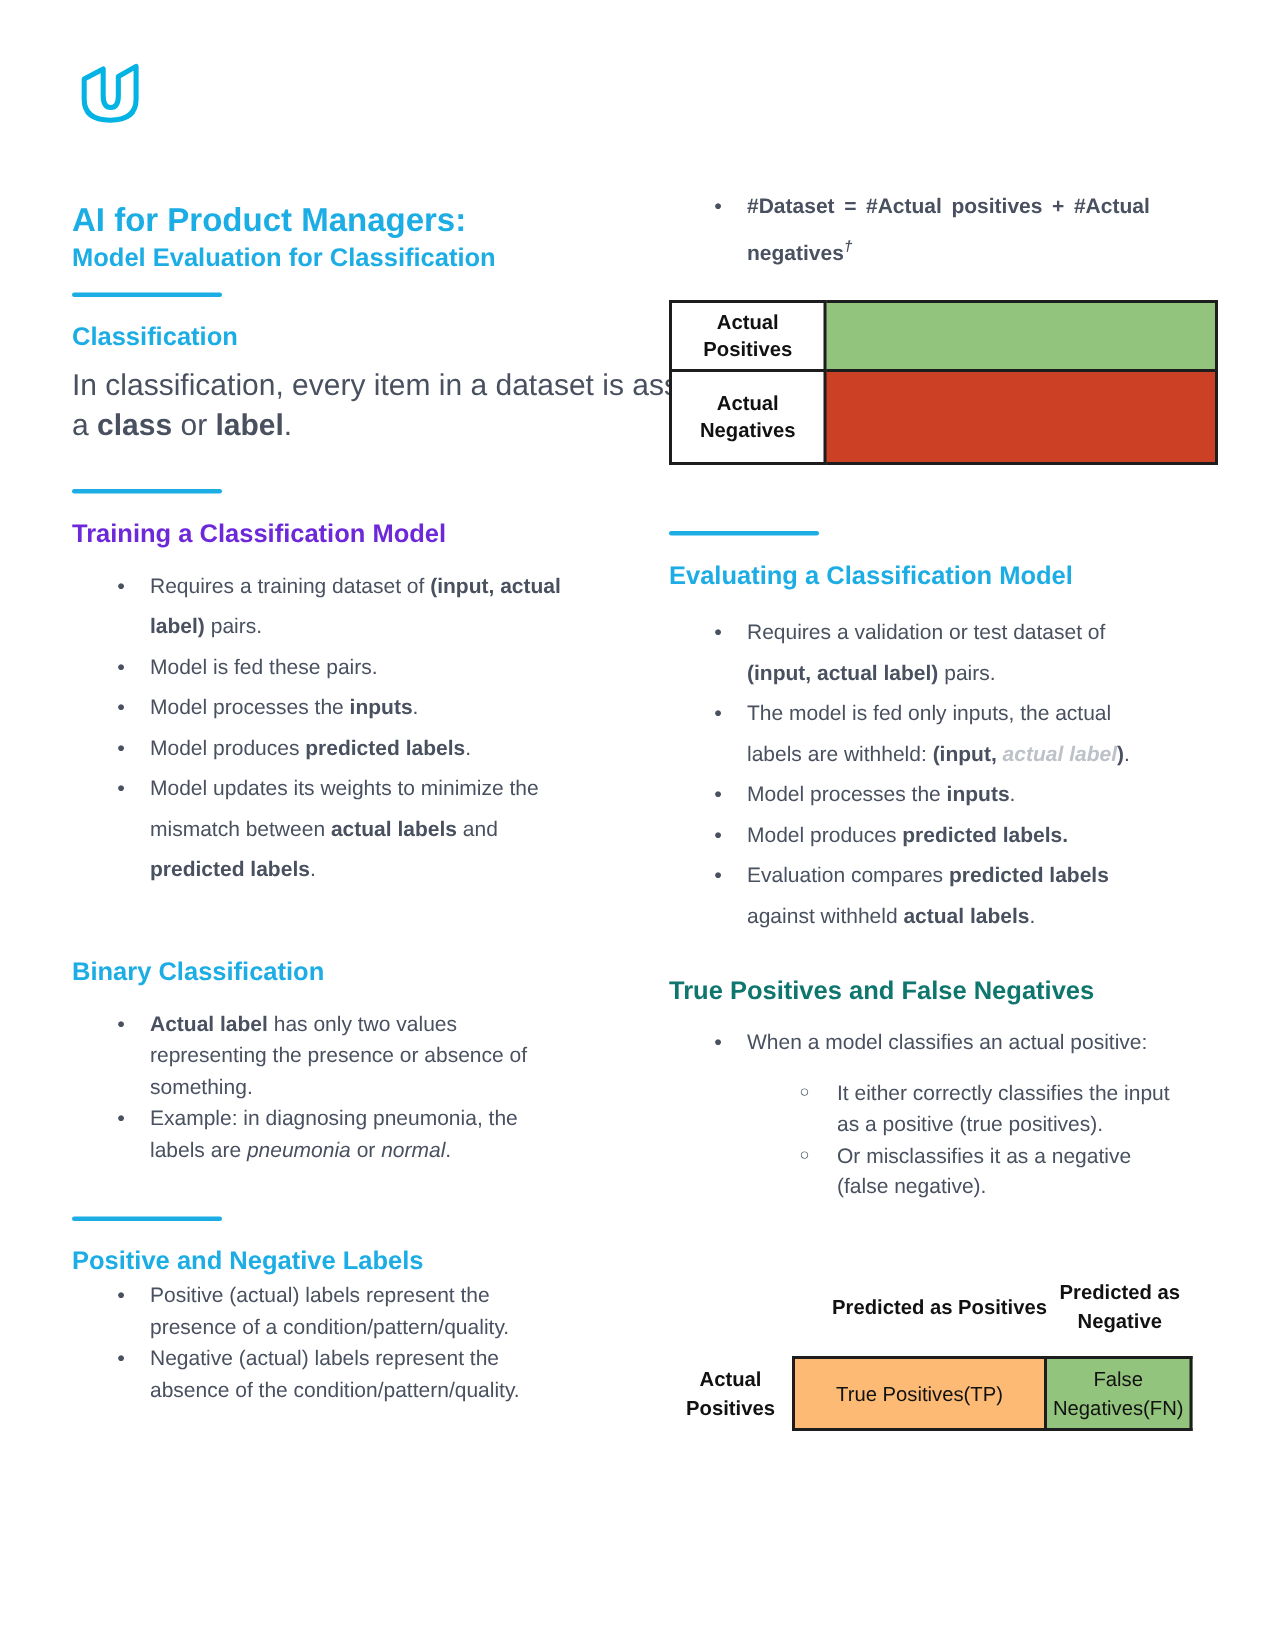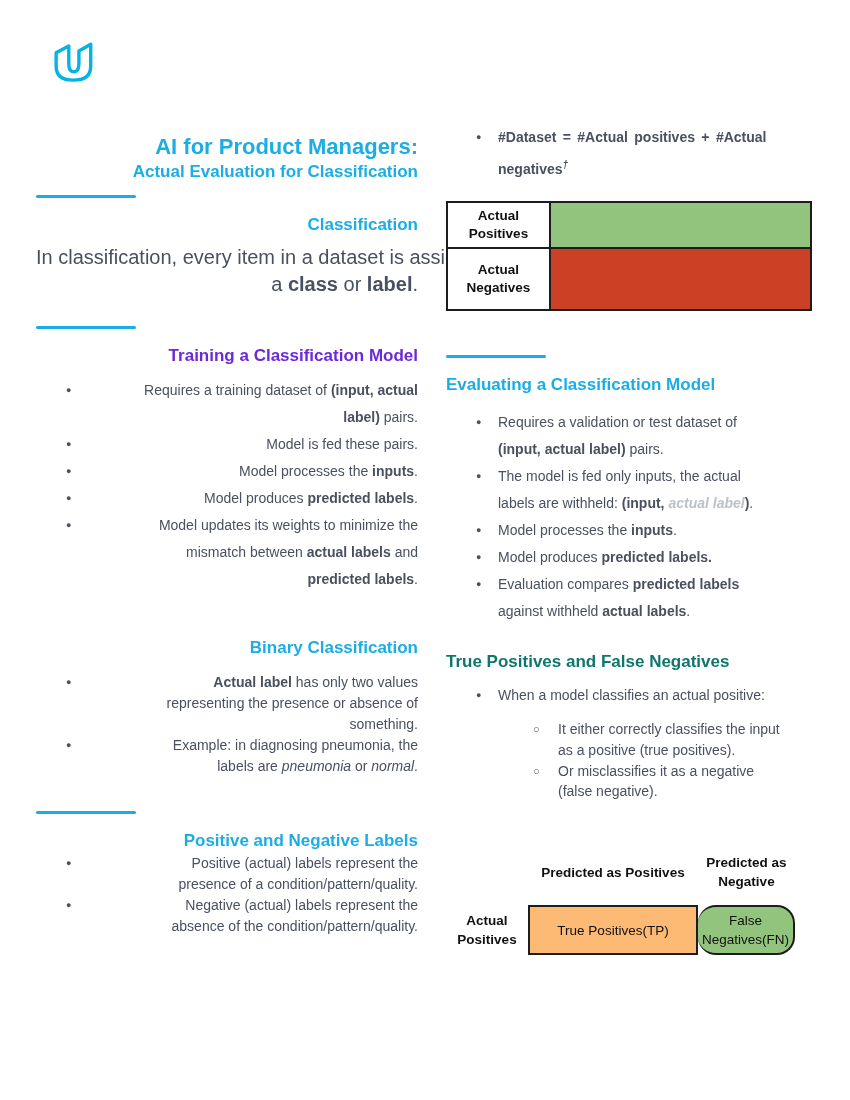--- a/index.html
+++ b/index.html
@@ -1,20 +1,20 @@
 <!DOCTYPE html>
 <html><head>
 <meta charset="utf-8">
 <style>
   html,body{margin:0;padding:0;background:#fff;}
   .page{position:relative;width:850px;height:1100px;background:#ffffff;
         font-family:"Liberation Sans",sans-serif;color:#49505f;overflow:hidden;}
   .logo{position:absolute;left:46px;top:34px;}
   .col{position:absolute;top:0;}
-  .col-left{left:36px;width:382px;text-align:right;}
+  .col-left{left:48px;width:382px;}
   .col-right{left:446px;width:368px;}
   .title{margin:134px 0 0;font-size:22px;line-height:25px;font-weight:700;}
   .subtitle{margin:2px 0 0;font-size:17px;line-height:21px;font-weight:700;}
   .divider{height:3px;width:100px;border-radius:2px;margin-top:13px;}
   .sec{font-size:17px;line-height:22px;font-weight:700;margin:16px 0 0;}
   .body-par{margin:8px 0 0;font-size:20px;line-height:27px;white-space:pre;}
   ul{list-style:none;margin:0;padding:0;}
   li{position:relative;padding-left:52px;font-size:14px;white-space:pre;}
   .loose li{line-height:27px;}
   .loose li::before{content:"\25CF";position:absolute;left:30px;top:0;font-size:9px;line-height:27px;}
@@ -36,45 +36,45 @@
   .t1 .lbl{width:101px;font-weight:700;color:#111;font-size:13.5px;text-align:center;
            white-space:pre-line;line-height:18px;background:#fff;}
   .t1 .fill{width:259px;}
   .t1 .r1{height:46px;}
   .t1 .r2{height:62px;}
   
   .t2{display:grid;grid-template-columns:82px 170px 97px;grid-template-rows:40px 50px;
       row-gap:13px;margin-top:50px;}
   .t2-h{font-weight:700;color:#111;font-size:13.5px;text-align:center;align-self:center;
         line-height:19px;white-space:pre-line;}
-  .t2-h1{grid-column:2;grid-row:1;}
+  .t2-h1{grid-column:2;grid-row:1;text-align:right;}
   .t2-h2{grid-column:3;grid-row:1;}
   .t2-lbl{grid-column:1;grid-row:2;font-weight:700;color:#111;font-size:13.5px;text-align:center;
           align-self:center;white-space:pre-line;line-height:19px;}
   .t2-c{display:flex;align-items:center;justify-content:center;border:2px solid #1d1d1d;
         font-size:13.5px;color:#111;white-space:pre-line;text-align:center;line-height:19px;}
   .t2-c1{grid-column:2;grid-row:2;}
-  .t2-c2{grid-column:3;grid-row:2;border-left:0;border-radius:18px;}
+  .t2-c2{grid-column:3;grid-row:2;border-left:0;}
   
   .footer{position:absolute;left:48px;top:961px;width:772px;}
   .fn1{margin:0;font-size:15px;line-height:22px;white-space:pre;}
   .fn2{margin:14px 0 0;font-size:15px;line-height:26px;letter-spacing:-0.2px;white-space:pre;}
 </style>
 </head>
 <body>
 
 <div class="page">
 
   <svg class="logo" width="54" height="56" viewBox="0 0 64 64">
     <path d="M12 21 L27 13 L27 34 Q27 43.5 33 43.5 Q39 43.5 39 34 L39 19 L53 11 L53 37 Q53 53.5 32.5 53.5 Q12 53.5 12 37 Z" fill="none" stroke="#02b3e4" stroke-width="4" stroke-linejoin="round"></path>
   </svg>
 
   <div class="col col-left">
     <h1 class="title" style="color: rgb(27, 173, 228);">AI for Product Managers:</h1>
-    <h2 class="subtitle" style="color: rgb(27, 173, 228);">Actual Evaluation for Classification</h2>
+    <h2 class="subtitle" style="color: rgb(27, 173, 228);">Model Evaluation for Classification</h2>
     <div class="divider" style="background: rgb(27, 173, 228);"></div>
 
     <h3 class="sec" style="color: rgb(27, 173, 228);">Classification</h3>
     <p class="body-par"><span class="seg-n">In classification, every item in a dataset is assigned
 a </span><span class="seg-b">class</span><span class="seg-n"> or </span><span class="seg-b">label</span><span class="seg-n">.</span></p>
 
     <div class="divider" style="margin-top: 28px; background: rgb(27, 173, 228);"></div>
 
     <h3 class="sec" style="color: #6d28d9;">Training a Classification Model</h3>
     <ul class="loose" style="margin-top:10px">

